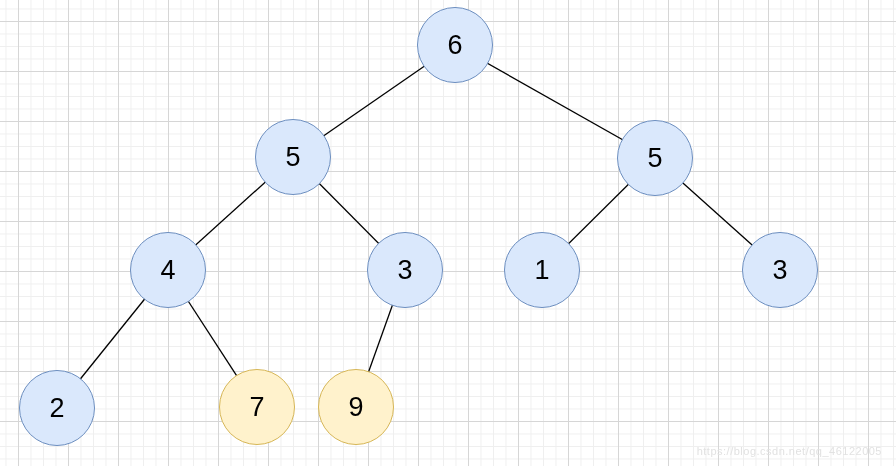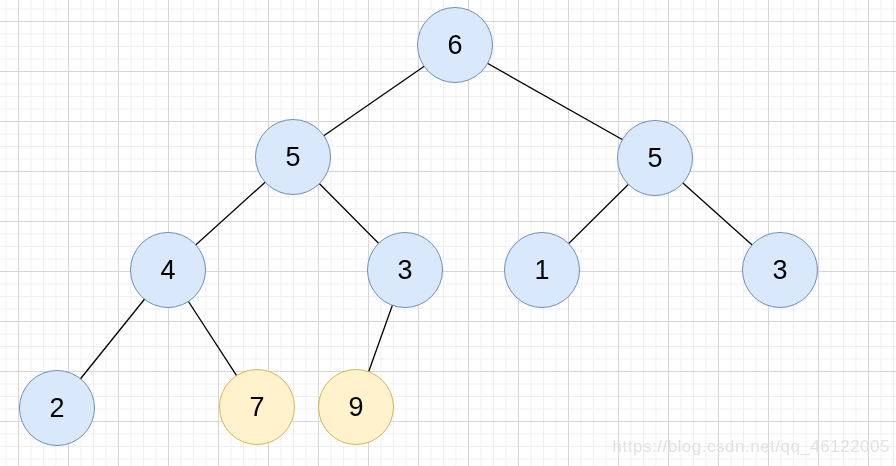--- a/index.html
+++ b/index.html
@@ -42,24 +42,24 @@
     cursor: default;
   }
   .node span {
     font-size: 27px;
     color: #000000;
     line-height: 1;
     user-select: none;
   }
   .watermark {
     position: absolute;
-    right: 6px;
+    right: 14px;
     bottom: 9px;
     z-index: 3;
-    font-size: 17px;
+    font-size: 11px;
     letter-spacing: 0.5px;
     color: #e2e2e2;
     white-space: nowrap;
     pointer-events: none;
   }
 </style>
 </head>
 <body>
 
 <div class="canvas">

